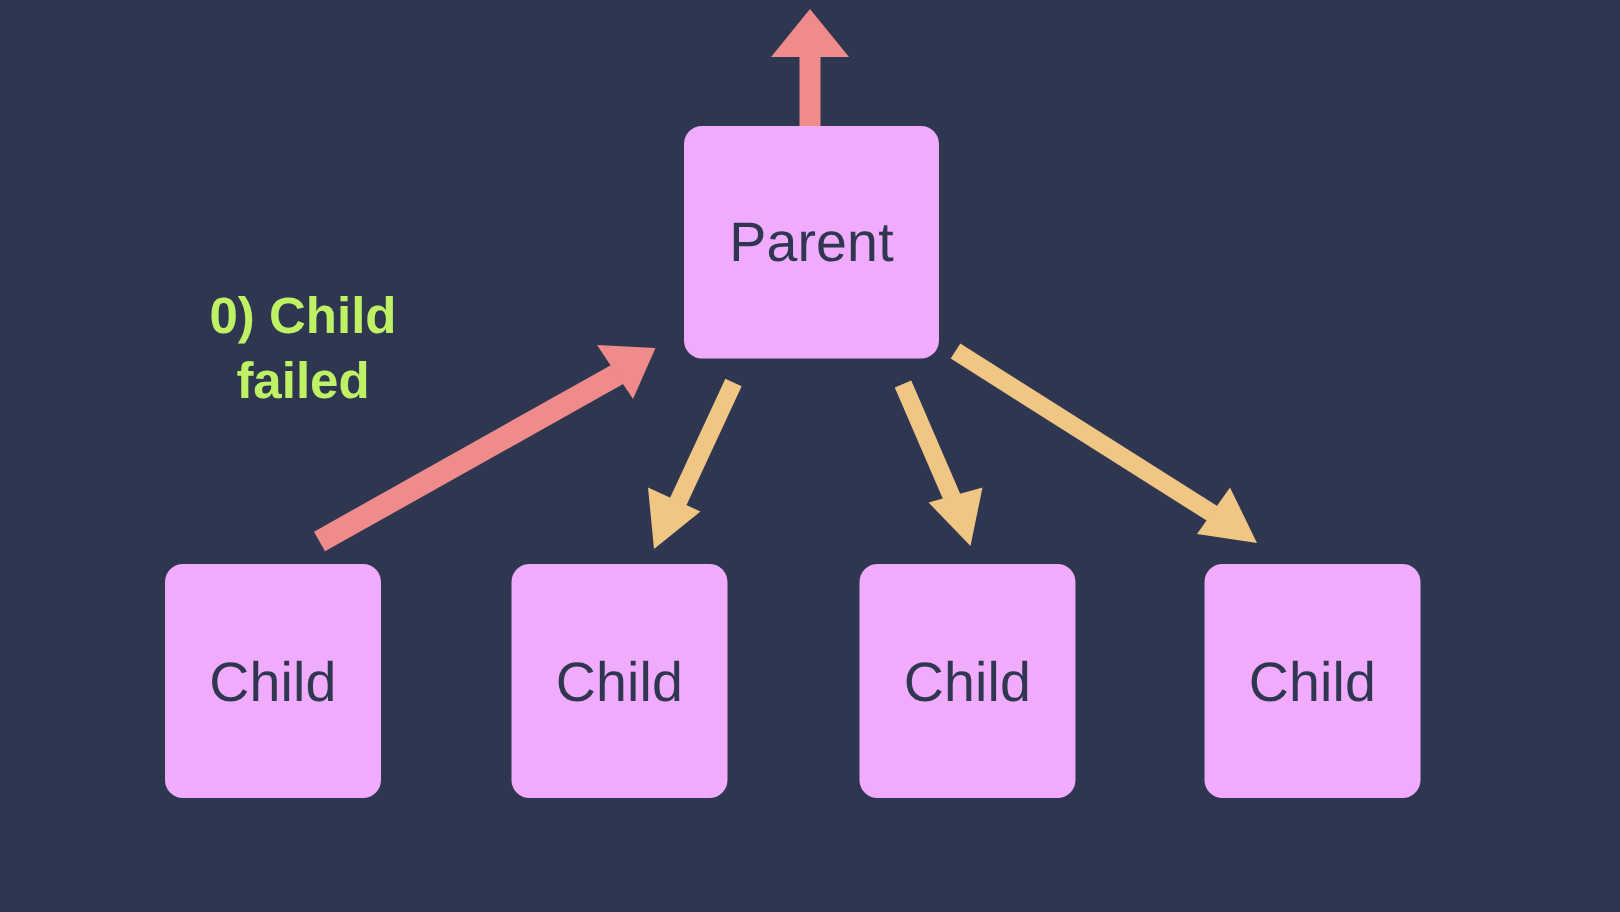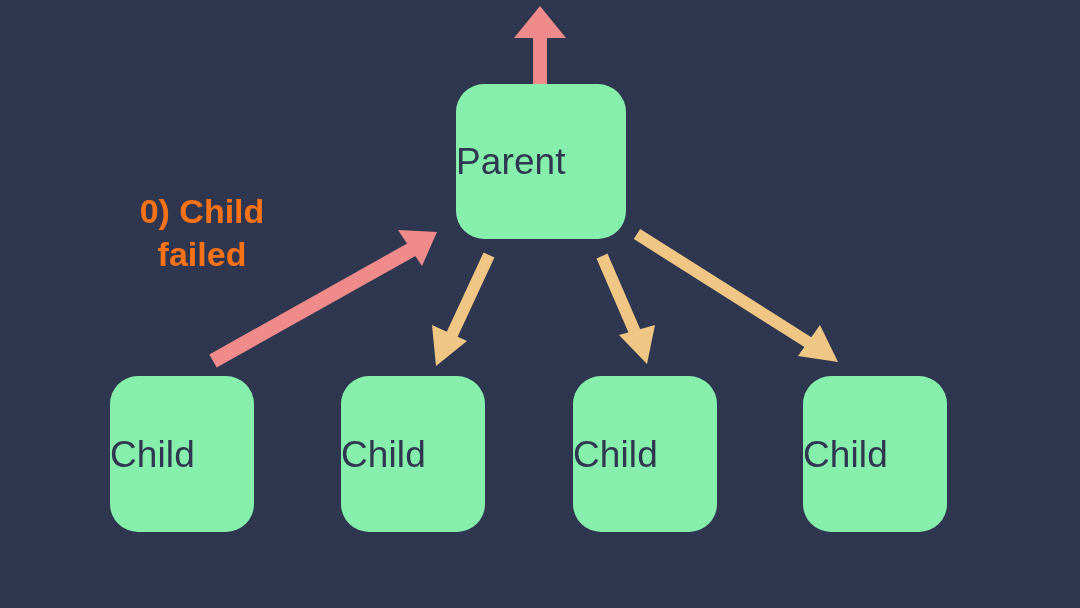--- a/index.html
+++ b/index.html
@@ -18,24 +18,25 @@
   #edges {
     position: absolute;
     left: 0;
     top: 0;
     width: 1080px;
     height: 608px;
     pointer-events: none;
   }
   .node {
     position: absolute;
-    background: #86efac;
-    border-radius: 28px;
+    background: #f0abfc;
+    border-radius: 12px;
     display: flex;
     align-items: center;
+    justify-content: center;
     box-sizing: border-box;
   }
   .node-label {
     color: #2f3650;
     font-family: "Liberation Sans", sans-serif;
     font-weight: 400;
     letter-spacing: 0.1px;
     line-height: 1;
     white-space: nowrap;
   }
@@ -51,21 +52,21 @@
   #node-child-0 { left: 110px; }
   #node-child-1 { left: 341px; }
   #node-child-2 { left: 573px; }
   #node-child-3 { left: 803px; }
   #annotation-child-failed {
     position: absolute;
     left: 92px;
     top: 190px;
     width: 220px;
     text-align: center;
-    color: #f97316;
+    color: #bef264;
     font-family: "Liberation Sans", sans-serif;
     font-size: 34px;
     font-weight: 700;
     line-height: 1.25;
     white-space: pre-line;
   }
 </style>
 </head>
 <body>
 

